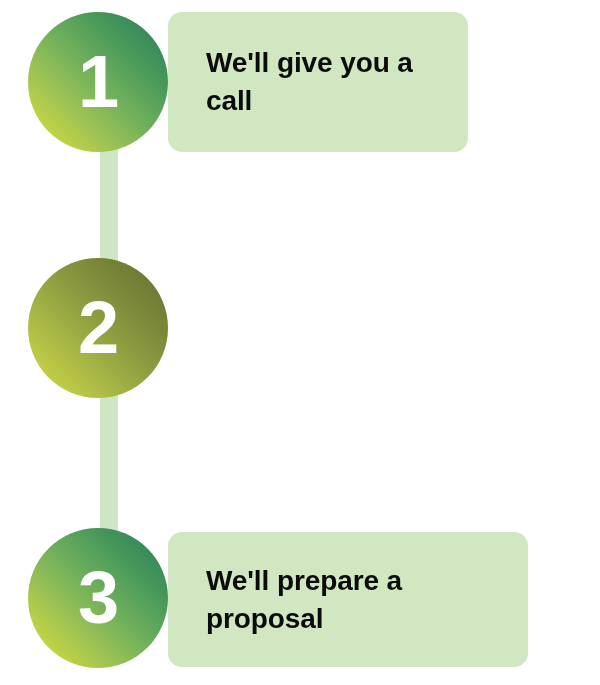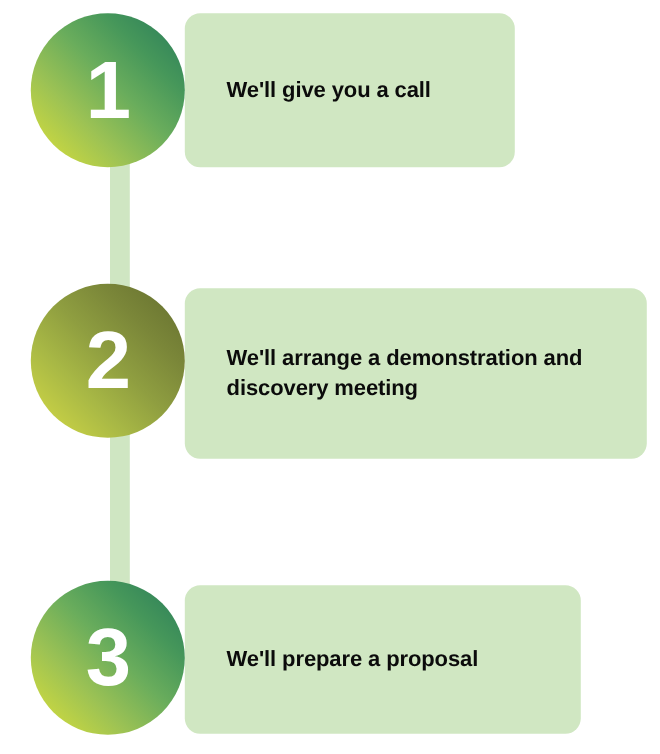--- a/index.html
+++ b/index.html
@@ -97,21 +97,21 @@
     align-items: center;
     z-index: 2;
     padding: 0 26px 0 38px;
   }
   .step.s1 .card { width: 300px; height: 140px; }
   .step.s2 .card { width: 420px; height: 155px; top: 4px; }
   .step.s3 .card { width: 360px; height: 135px; top: 4px; }
 
   .card .label {
     color: #0b0b0b;
-    font-size: 20px;
+    font-size: 28px;
     font-weight: bold;
     line-height: 1.35;
     letter-spacing: -0.1px;
   }
 </style>
 </head>
 <body>
 
 <div id="stage">
 
@@ -121,23 +121,20 @@
   <div class="step s1">
     <div class="card">
       <span class="label">We'll give you a call</span>
     </div>
     <div class="badge g-green">
       <span class="num">1</span>
     </div>
   </div>
 
   <div class="step s2">
-    <div class="card">
-      <span class="label">We'll arrange a demonstration and discovery meeting</span>
-    </div>
     <div class="badge g-olive">
       <span class="num">2</span>
     </div>
   </div>
 
   <div class="step s3">
     <div class="card">
       <span class="label">We'll prepare a proposal</span>
     </div>
     <div class="badge g-green">

